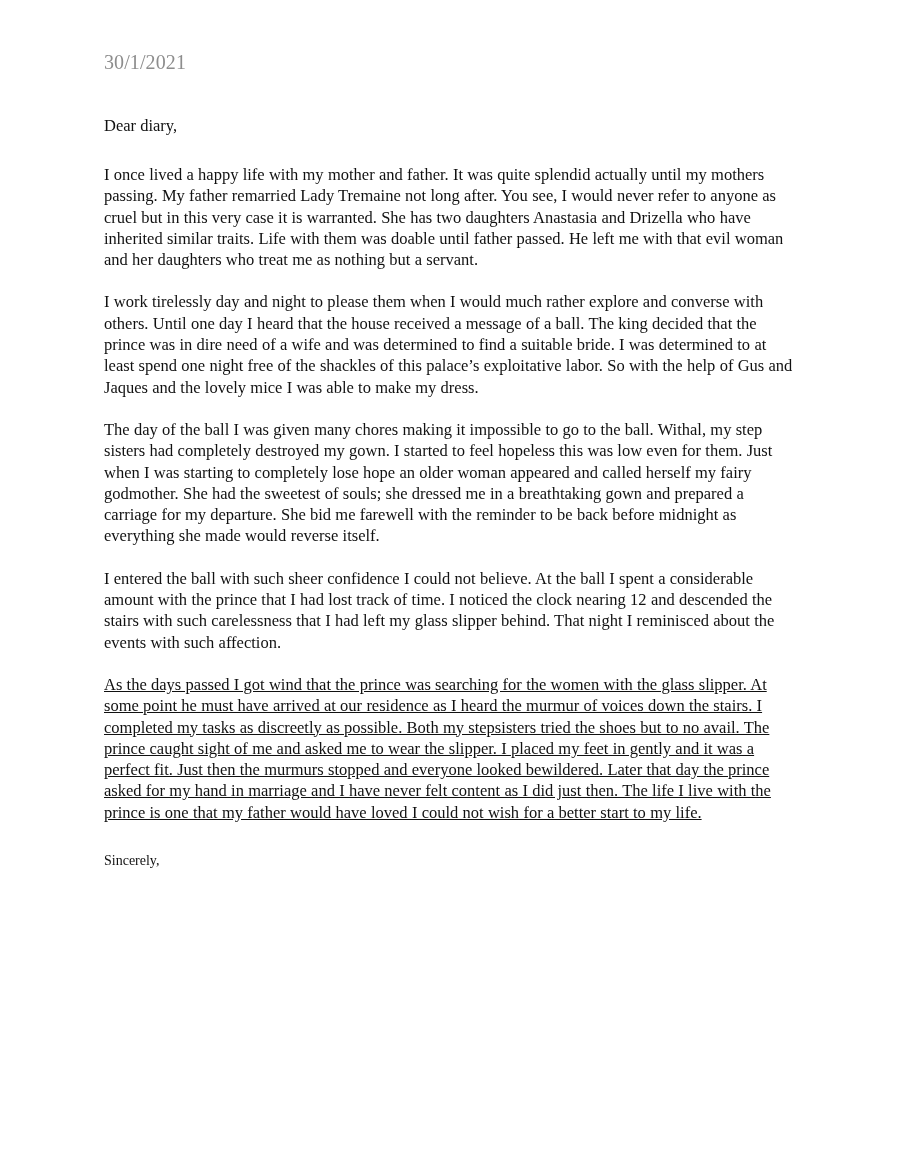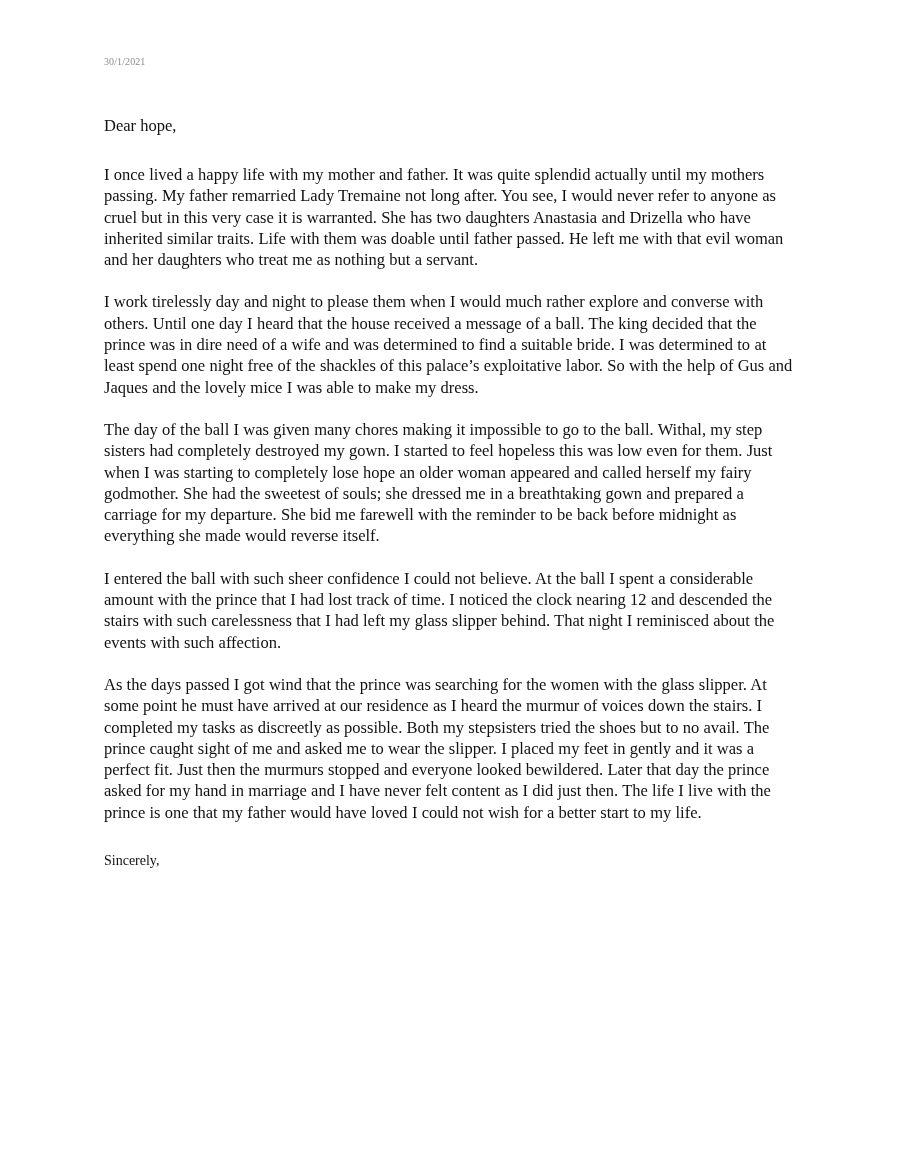--- a/index.html
+++ b/index.html
@@ -25,21 +25,21 @@
   }
 
   .doc-body {
     position: absolute;
     left: 104px;
     top: 52px;
     width: 694px;
   }
 
   .doc-date {
-    font-size: 10px;
+    font-size: 20px;
     line-height: 20px;
     color: #8d8d8d;
     letter-spacing: 0.1px;
     margin: 0 0 43px 0;
   }
 
   .salutation {
     font-size: 16.5px;
     line-height: 21px;
     color: #111111;
@@ -50,20 +50,21 @@
     font-size: 16.5px;
     line-height: 21.3px;
     color: #111111;
     text-align: left;
     margin: 0 4px 21px 0;
     word-spacing: 0.15px;
   }
 
   .para:last-of-type {
     margin-bottom: 0;
+    text-decoration: underline;
   }
 
   .closing {
     font-size: 14px;
     line-height: 21.3px;
     color: #111111;
     margin: 27px 0 0 0;
   }
 
   .closing .sig-line {
@@ -71,21 +72,21 @@
   }
 </style>
 </head>
 <body>
 
 <div class="page">
   <div class="doc-body">
 
     <div class="doc-date">30/1/2021</div>
 
-    <div class="salutation">Dear hope,</div>
+    <div class="salutation">Dear diary,</div>
 
     <p class="para">I once lived a happy life with my mother and father. It was quite splendid actually until my mothers passing. My father remarried Lady Tremaine not long after. You see, I would never refer to anyone as cruel but in this very case it is warranted. She has two daughters Anastasia and Drizella who have inherited similar traits. Life with them was doable until father passed. He left me with that evil woman and her daughters who treat me as nothing but a servant.</p>
 
     <p class="para">I work tirelessly day and night to please them when I would much rather explore and converse with others. Until one day I heard that the house received a message of a ball. The king decided that the prince was in dire need of a wife and was determined to find a suitable bride. I was determined to at least spend one night free of the shackles of this palace’s exploitative labor. So with the help of Gus and Jaques and the lovely mice I was able to make my dress.</p>
 
     <p class="para">The day of the ball I was given many chores making it impossible to go to the ball. Withal, my step sisters had completely destroyed my gown. I started to feel hopeless this was low even for them. Just when I was starting to completely lose hope an older woman appeared and called herself my fairy godmother. She had the sweetest of souls; she dressed me in a breathtaking gown and prepared a carriage for my departure. She bid me farewell with the reminder to be back before midnight as everything she made would reverse itself.</p>
 
     <p class="para">I entered the ball with such sheer confidence I could not believe. At the ball I spent a considerable amount with the prince that I had lost track of time. I noticed the clock nearing 12 and descended the stairs with such carelessness that I had left my glass slipper behind. That night I reminisced about the events with such affection.</p>
 
     <p class="para">As the days passed I got wind that the prince was searching for the women with the glass slipper. At some point he must have arrived at our residence as I heard the murmur of voices down the stairs. I completed my tasks as discreetly as possible. Both my stepsisters tried the shoes but to no avail. The prince caught sight of me and asked me to wear the slipper. I placed my feet in gently and it was a perfect fit. Just then the murmurs stopped and everyone looked bewildered. Later that day the prince asked for my hand in marriage and I have never felt content as I did just then. The life I live with the prince is one that my father would have loved I could not wish for a better start to my life.</p>

